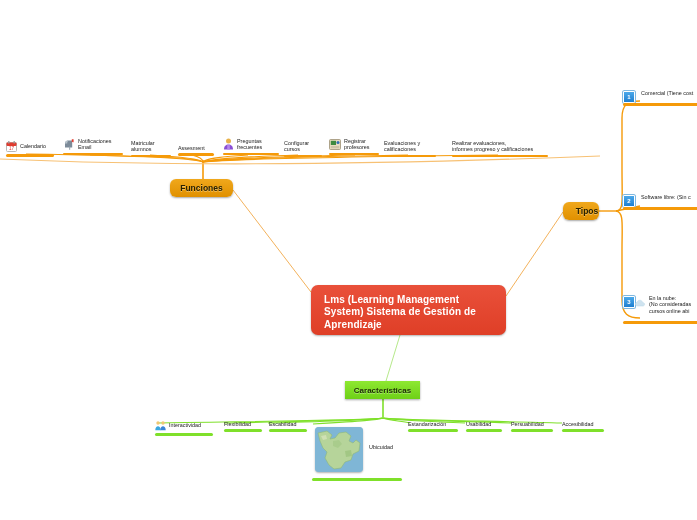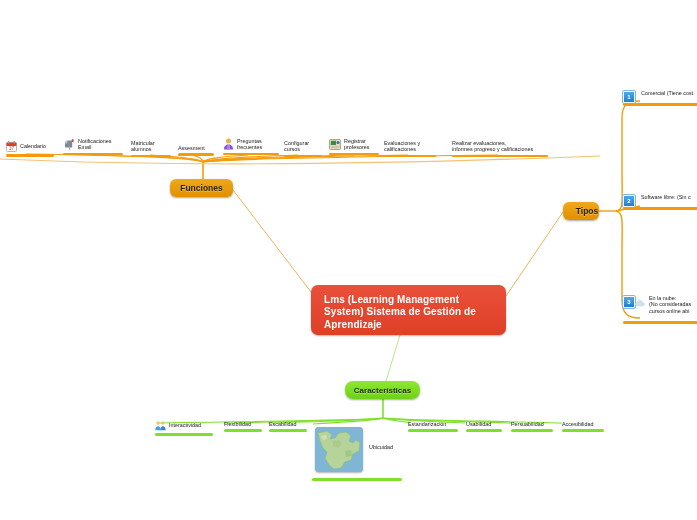--- a/index.html
+++ b/index.html
@@ -35,21 +35,21 @@
     font-size:8.5px;font-weight:bold;
     display:flex;align-items:center;justify-content:center;
     text-shadow:0 1px 0 rgba(255,255,255,.35);
   }
   .node-funciones{left:170px;top:179px;width:63px;height:18px;}
   .node-tipos{left:563px;top:202px;width:36px;height:18px;padding-left:12px;}
 
   .node-caracteristicas{
     left:345px;top:381px;width:75px;height:18px;
     background-image:linear-gradient(#8ee832,#6ed017);
-    border-radius:8px;
+    border-radius:0;
     box-shadow:0 1px 2px rgba(0,0,0,.35);
     color:#1d2d05;
     font-size:8px;font-weight:bold;
     display:flex;align-items:center;justify-content:center;
     text-shadow:0 1px 0 rgba(255,255,255,.35);
   }
 
   
   .leaf{position:absolute;box-sizing:border-box;}
   .leaf .row{display:flex;align-items:center;gap:3px;}

